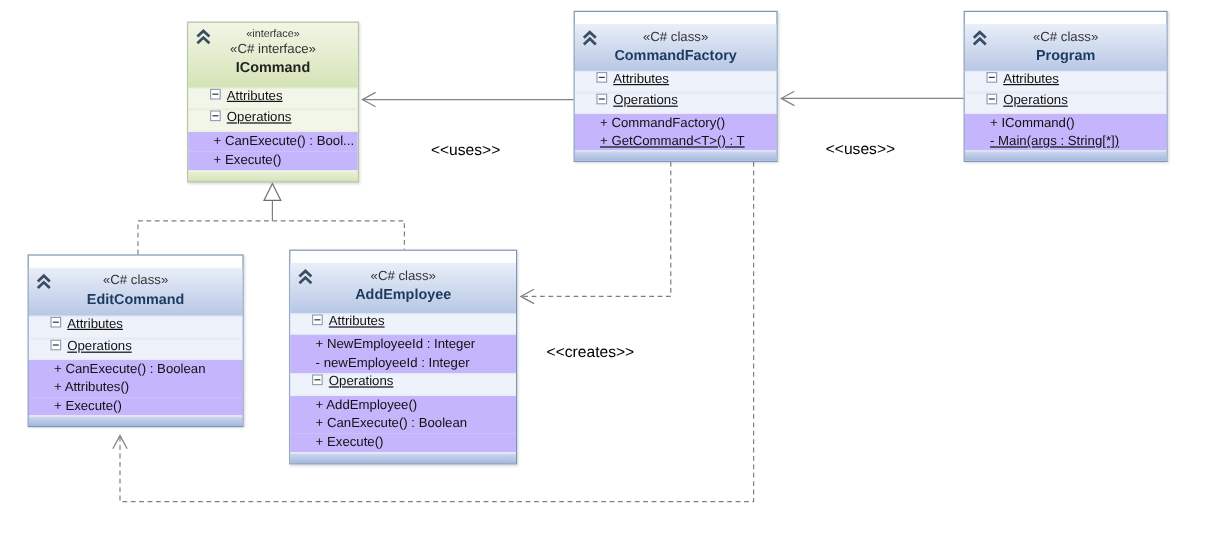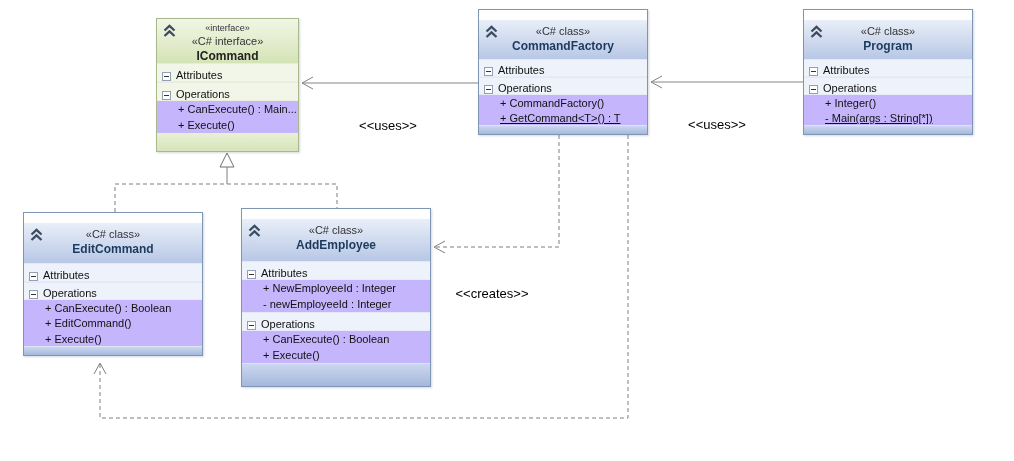--- a/index.html
+++ b/index.html
@@ -8,29 +8,29 @@
     font-family:"Liberation Sans", sans-serif; overflow:hidden;
   }
   .cls {
     position:absolute; display:flex; flex-direction:column; box-sizing:border-box;
     background:#fff; border:1px solid #7e95b5;
     box-shadow:1px 1px 2px rgba(130,140,160,.35);
   }
   .cls.green { border-color:#a9b88d; }
   .hdr { position:relative; text-align:center; padding-top:4px; box-sizing:border-box; }
   .blue .hdr { height:42px; background:linear-gradient(180deg,#e9eff9 0%,#d3ddf0 45%,#b7c7e5 100%);margin-top:10px; }
-  .green .hdr { height:44px; background:linear-gradient(180deg,#f1f6e5 0%,#e4edcf 50%,#d4e3b5 100%); }
+  .green .hdr { height:54px; background:linear-gradient(180deg,#f1f6e5 0%,#e4edcf 50%,#d4e3b5 100%); }
   .collapse { position:absolute; left:5px; top:5px; width:15px; height:14px; }
   .stype-sm { font-size:9px; line-height:11px; color:#333; }
   .stype { font-size:11px; line-height:14px; color:#333; }
   .title { font-size:12px; line-height:17px; font-weight:bold; color:#1c3a5e; }
   .green .title { color:#222; }
   .sect {
-    height:19px; box-sizing:border-box; display:flex; align-items:flex-end; gap:5px;
-    padding-left:5px; font-size:11px; color:#111;
+    height:19px; box-sizing:border-box; display:flex; align-items:flex-start; gap:5px;
+    padding-left:18px; font-size:11px; color:#111;text-decoration:underline;
   }
   .blue .sect { background:#eef2fa; border-top:1px solid #e2e8f4; border-bottom:1px solid #e7ecf6; }
   .green .sect { background:#f2f6e9; border-top:1px solid #e7edda; border-bottom:1px solid #eaf0dd; }
   .expander {
     width:9px; height:9px; box-sizing:border-box; border:1px solid #91a0b4; background:#fff;
     position:relative; flex:0 0 auto;
   }
   .expander::after { content:""; position:absolute; left:1px; right:1px; top:3px; height:1px; background:#333; }
   .member {
     height:16px; line-height:16px; padding-left:21px; font-size:11px; color:#111;
@@ -63,21 +63,21 @@
       <div class="title">ICommand</div>
     </div>
     <div class="sect">
       <span class="expander"></span>
       <span>Attributes</span>
     </div>
     <div class="sect">
       <span class="expander"></span>
       <span>Operations</span>
     </div>
-    <div class="member">+ CanExecute() : Main...</div>
+    <div class="member">+ CanExecute() : Bool...</div>
     <div class="member">+ Execute()</div>
     <div class="footer"></div>
   </div>
 
   <div class="cls blue" style="left:478px; top:9px; width:170px; height:126px;">
     <div class="hdr">
       <span class="collapse">
         <svg width="15" height="14" viewBox="0 0 15 14">
           <path d="M2.5 6.5 L7.5 1.8 L12.5 6.5" fill="none" stroke="#3c4d63" stroke-width="2.3"></path>
           <path d="M2.5 12 L7.5 7.3 L12.5 12" fill="none" stroke="#3c4d63" stroke-width="2.3"></path>
@@ -111,21 +111,21 @@
       <div class="title">Program</div>
     </div>
     <div class="sect">
       <span class="expander"></span>
       <span>Attributes</span>
     </div>
     <div class="sect">
       <span class="expander"></span>
       <span>Operations</span>
     </div>
-    <div class="member">+ Integer()</div>
+    <div class="member">+ ICommand()</div>
     <div class="member u">- Main(args : String[*])</div>
     <div class="footer"></div>
   </div>
 
   <div class="cls blue" style="left:23px; top:212px; width:180px; height:144px;">
     <div class="hdr">
       <span class="collapse">
         <svg width="15" height="14" viewBox="0 0 15 14">
           <path d="M2.5 6.5 L7.5 1.8 L12.5 6.5" fill="none" stroke="#3c4d63" stroke-width="2.3"></path>
           <path d="M2.5 12 L7.5 7.3 L12.5 12" fill="none" stroke="#3c4d63" stroke-width="2.3"></path>
@@ -136,21 +136,21 @@
     </div>
     <div class="sect">
       <span class="expander"></span>
       <span>Attributes</span>
     </div>
     <div class="sect">
       <span class="expander"></span>
       <span>Operations</span>
     </div>
     <div class="member">+ CanExecute() : Boolean</div>
-    <div class="member">+ EditCommand()</div>
+    <div class="member">+ Attributes()</div>
     <div class="member">+ Execute()</div>
     <div class="footer"></div>
   </div>
 
   <div class="cls blue" style="left:241px; top:208px; width:190px; height:179px;">
     <div class="hdr">
       <span class="collapse">
         <svg width="15" height="14" viewBox="0 0 15 14">
           <path d="M2.5 6.5 L7.5 1.8 L12.5 6.5" fill="none" stroke="#3c4d63" stroke-width="2.3"></path>
           <path d="M2.5 12 L7.5 7.3 L12.5 12" fill="none" stroke="#3c4d63" stroke-width="2.3"></path>
@@ -162,20 +162,21 @@
     <div class="sect">
       <span class="expander"></span>
       <span>Attributes</span>
     </div>
     <div class="member">+ NewEmployeeId : Integer</div>
     <div class="member">- newEmployeeId : Integer</div>
     <div class="sect">
       <span class="expander"></span>
       <span>Operations</span>
     </div>
+    <div class="member">+ AddEmployee()</div>
     <div class="member">+ CanExecute() : Boolean</div>
     <div class="member">+ Execute()</div>
     <div class="footer"></div>
   </div>
 
   <div class="conn-label" style="left:388px; top:96px;">&lt;&lt;uses&gt;&gt;</div>
   <div class="conn-label" style="left:717px; top:95px;">&lt;&lt;uses&gt;&gt;</div>
   <div class="conn-label" style="left:492px; top:264px;">&lt;&lt;creates&gt;&gt;</div>
   <div class="conn-label" style="left:394px; top:438px;">&lt;&lt;creates&gt;&gt;</div>
 

